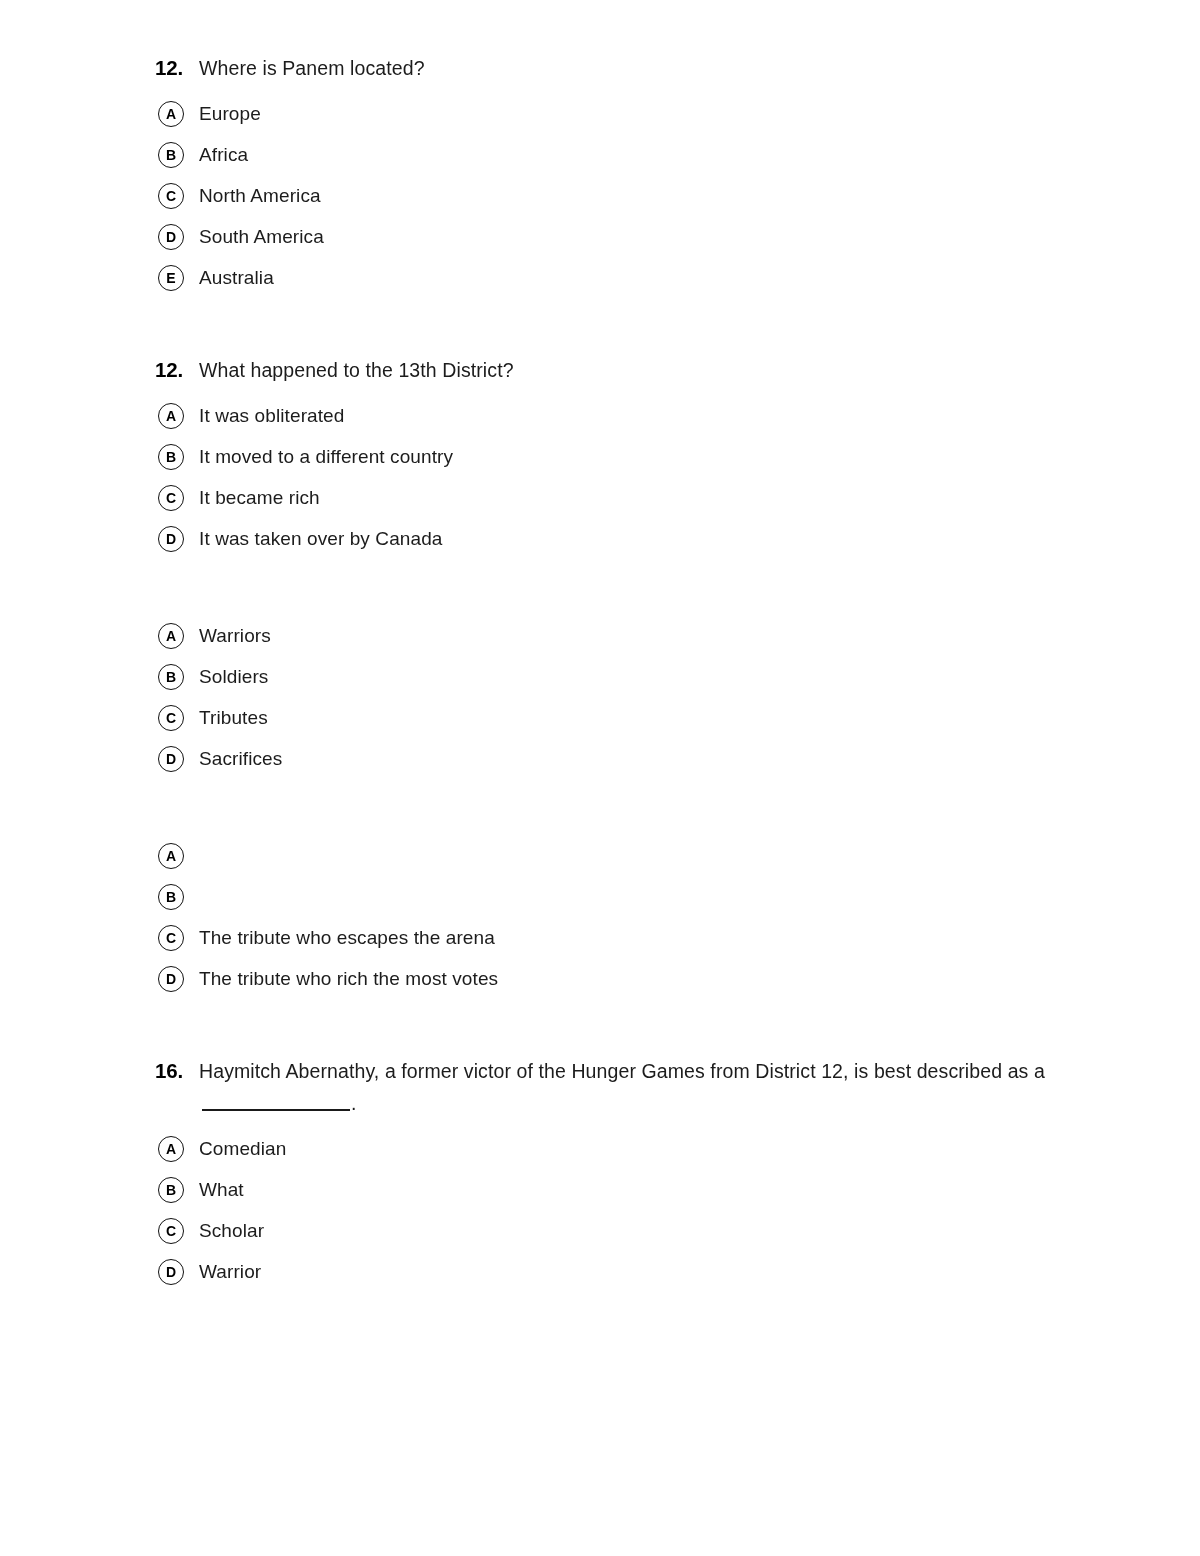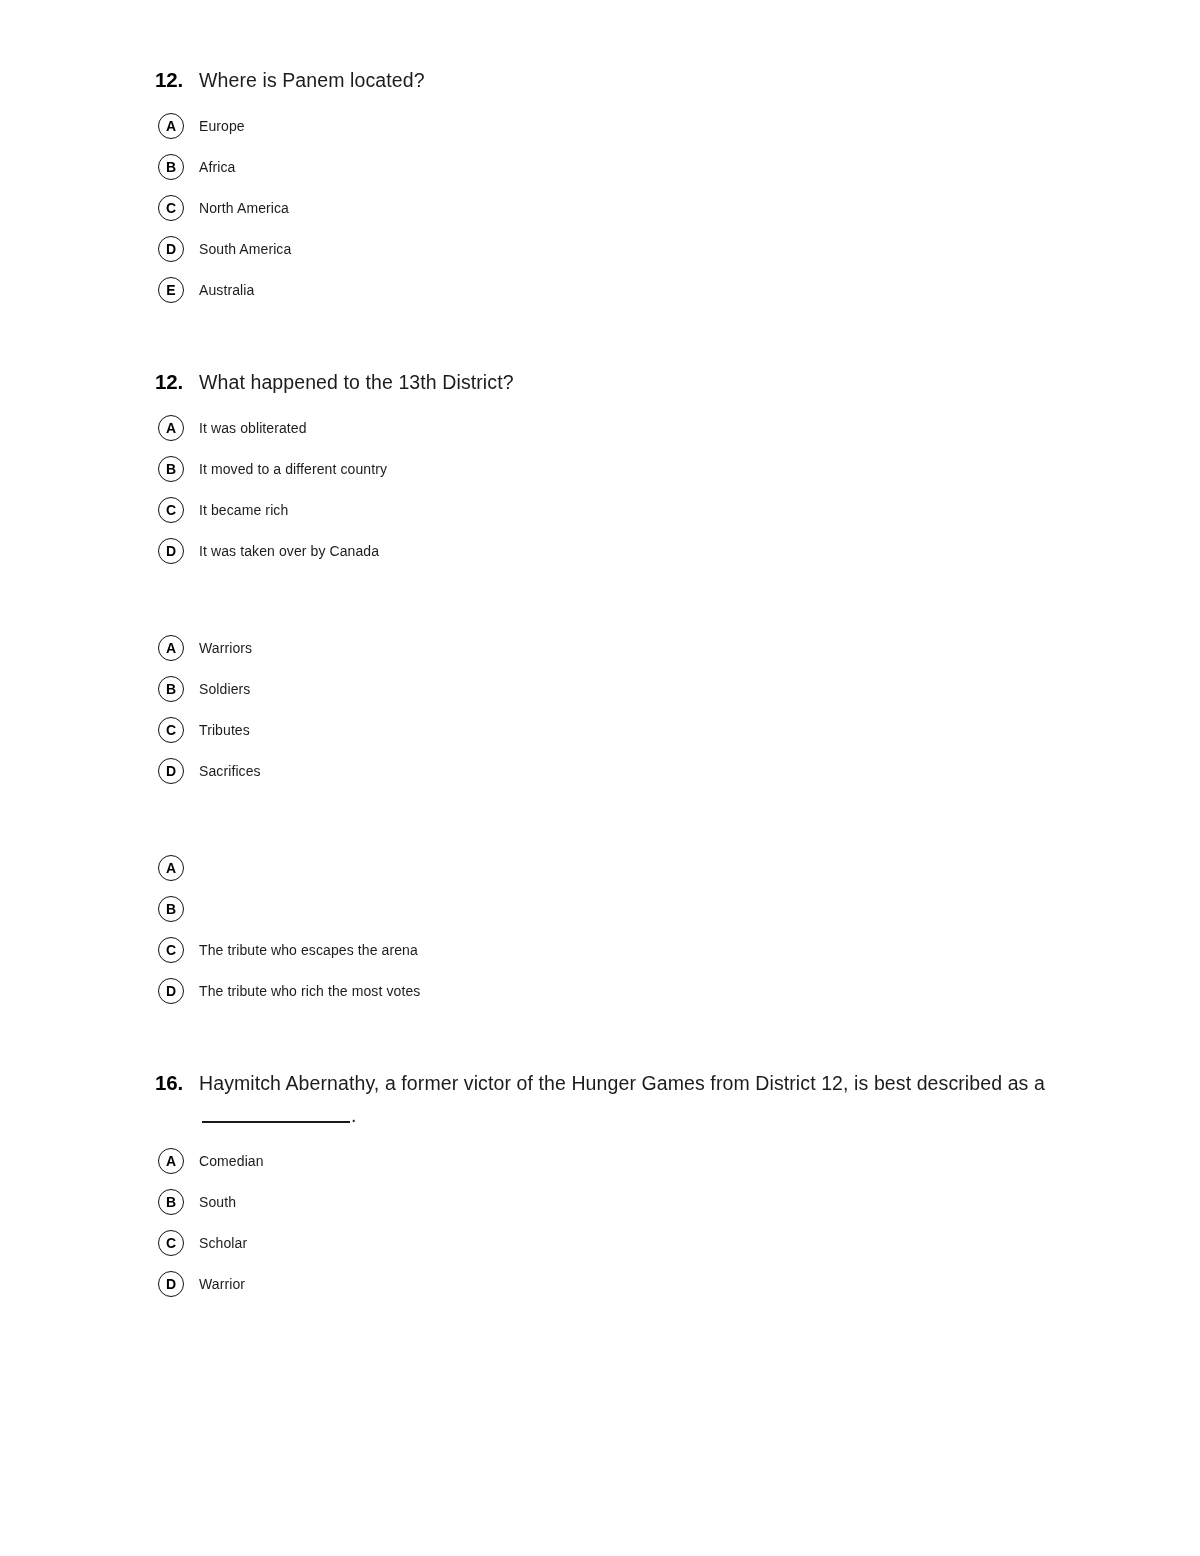--- a/index.html
+++ b/index.html
@@ -20,21 +20,20 @@
     position: relative;
     width: 1200px;
     height: 1556px;
     background: #ffffff;
     box-sizing: border-box;
     padding: 52px 145px 0 155px;
   }
 
   .question-block {
     margin-bottom: 56px;
-    margin-top: 12px;
   }
   .question-block:last-child {
     margin-bottom: 0;
   }
 
   
   .question-stem {
     position: relative;
     padding-left: 44px;
     font-size: 19.5px;
@@ -84,21 +83,21 @@
     justify-content: center;
     font-size: 14px;
     font-weight: 700;
     color: #000000;
     line-height: 1;
     box-sizing: border-box;
     margin-left: 3px;
   }
   .option-text {
     margin-left: 15px;
-    font-size: 14px;
+    font-size: 19px;
     line-height: 26px;
     letter-spacing: 0.1px;
     color: #1c1c1c;
     white-space: nowrap;
   }
 </style>
 </head>
 <body>
 
 <div id="page">
@@ -198,21 +197,21 @@
           <span class="question-number">16.</span>
           <span class="question-text"><span>Haymitch Abernathy, a former victor of the Hunger Games from District 12, is best described as a </span><span class="blank-line"></span><span>.</span></span>
         </div>
         <div class="options">
           <div class="option-row">
             <span class="option-marker">A</span>
             <span class="option-text">Comedian</span>
           </div>
           <div class="option-row">
             <span class="option-marker">B</span>
-            <span class="option-text">South</span>
+            <span class="option-text">What</span>
           </div>
           <div class="option-row">
             <span class="option-marker">C</span>
             <span class="option-text">Scholar</span>
           </div>
           <div class="option-row">
             <span class="option-marker">D</span>
             <span class="option-text">Warrior</span>
           </div>
         </div>

